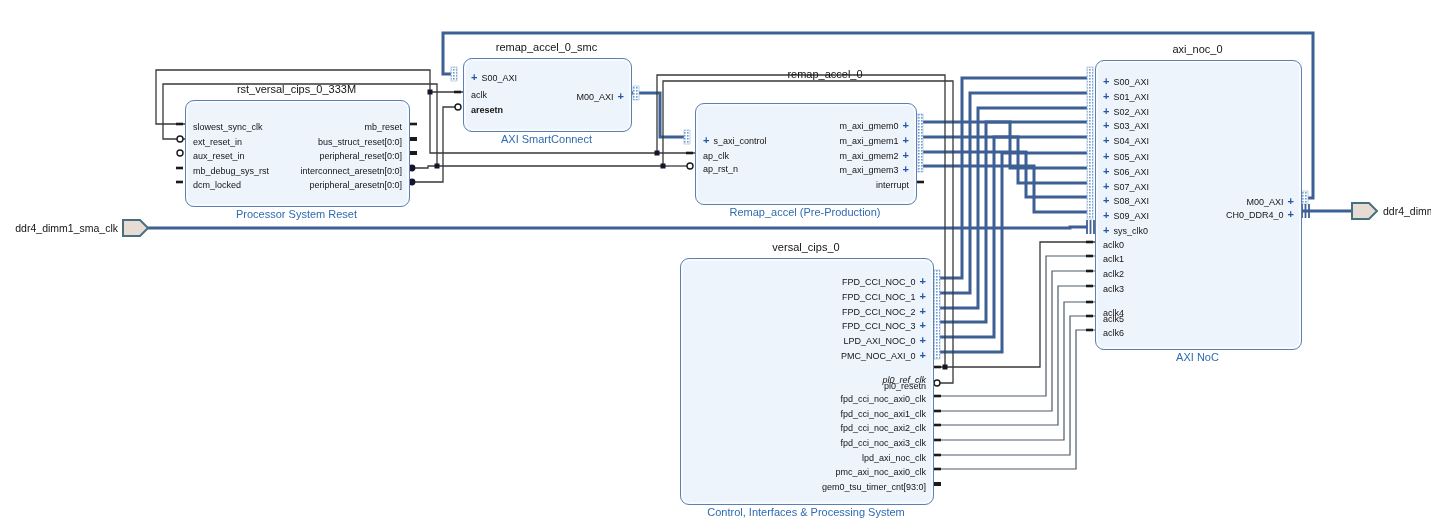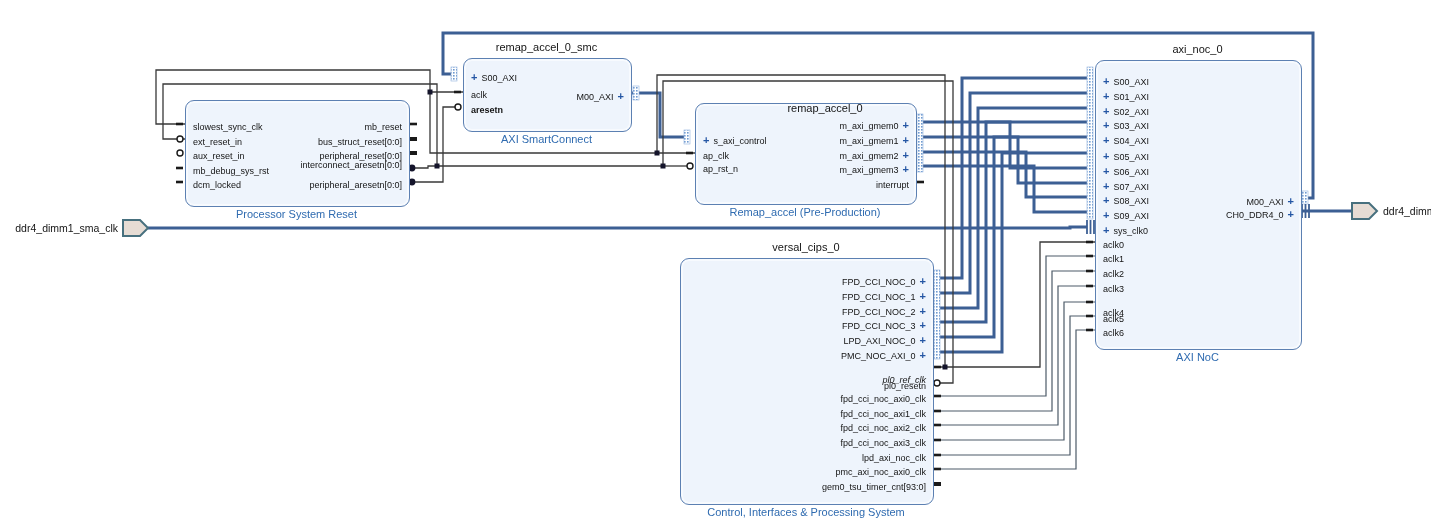--- a/index.html
+++ b/index.html
@@ -222,43 +222,44 @@
 
 <div class="block" style="left: 185px; top: 100px; width: 223px; height: 105px;">
       <div class="port left" style="top: 18px;"><span>slowest_sync_clk</span></div>
       <div class="port left" style="top: 33px;"><span>ext_reset_in</span></div>
       <div class="port left" style="top: 47px;"><span>aux_reset_in</span></div>
       <div class="port left" style="top: 62px;"><span>mb_debug_sys_rst</span></div>
       <div class="port left" style="top: 76px;"><span>dcm_locked</span></div>
       <div class="port right" style="top: 18px;"><span>mb_reset</span></div>
       <div class="port right" style="top: 33px;"><span>bus_struct_reset[0:0]</span></div>
       <div class="port right" style="top: 47px;"><span>peripheral_reset[0:0]</span></div>
-      <div class="port right" style="top: 56px;"><span>interconnect_aresetn[0:0]</span></div>
+      <div class="port right" style="top: 62px;"><span>interconnect_aresetn[0:0]</span></div>
       <div class="port right" style="top: 76px;"><span>peripheral_aresetn[0:0]</span></div>
     </div>
+    <div class="blk-title" style="left: 125px; top: 83px; width: 343px;">rst_versal_cips_0_333M</div>
     <div class="blk-sub" style="left: 115px; top: 208px; width: 363px;">Processor System Reset</div>
     <div class="block" style="left: 463px; top: 58px; width: 167px; height: 72px;">
       <div class="port left" style="top: 10px;"><span class="plus">+</span><span>S00_AXI</span></div>
       <div class="port left" style="top: 28px;"><span>aclk</span></div>
       <div class="port left" style="top: 43px; font-weight: bold;"><span>aresetn</span></div>
       <div class="port right" style="top: 29px;"><span>M00_AXI</span><span class="plus">+</span></div>
     </div>
     <div class="blk-title" style="left: 403px; top: 41px; width: 287px;">remap_accel_0_smc</div>
     <div class="blk-sub" style="left: 393px; top: 133px; width: 307px;">AXI SmartConnect</div>
     <div class="block" style="left: 695px; top: 103px; width: 220px; height: 100px;">
       <div class="port left" style="top: 28px;"><span class="plus">+</span><span>s_axi_control</span></div>
       <div class="port left" style="top: 44px;"><span>ap_clk</span></div>
       <div class="port left" style="top: 57px;"><span>ap_rst_n</span></div>
       <div class="port right" style="top: 13px;"><span>m_axi_gmem0</span><span class="plus">+</span></div>
       <div class="port right" style="top: 28px;"><span>m_axi_gmem1</span><span class="plus">+</span></div>
       <div class="port right" style="top: 43px;"><span>m_axi_gmem2</span><span class="plus">+</span></div>
       <div class="port right" style="top: 57px;"><span>m_axi_gmem3</span><span class="plus">+</span></div>
       <div class="port right" style="top: 73px;"><span>interrupt</span></div>
     </div>
-    <div class="blk-title" style="left: 635px; top: 102px; width: 340px; padding-left: 20px;">remap_accel_0</div>
+    <div class="blk-title" style="left: 635px; top: 68px; width: 340px; padding-left: 20px;">remap_accel_0</div>
     <div class="blk-sub" style="left: 625px; top: 206px; width: 360px;">Remap_accel (Pre-Production)</div>
     <div class="block" style="left: 680px; top: 258px; width: 252px; height: 245px;">
       <div class="port right" style="top: 14px; margin-left: 11px;"><span>FPD_CCI_NOC_0</span><span class="plus">+</span></div>
       <div class="port right" style="top: 29px;"><span>FPD_CCI_NOC_1</span><span class="plus">+</span></div>
       <div class="port right" style="top: 44px;"><span>FPD_CCI_NOC_2</span><span class="plus">+</span></div>
       <div class="port right" style="top: 58px;"><span>FPD_CCI_NOC_3</span><span class="plus">+</span></div>
       <div class="port right" style="top: 73px;"><span>LPD_AXI_NOC_0</span><span class="plus">+</span></div>
       <div class="port right" style="top: 88px;"><span>PMC_NOC_AXI_0</span><span class="plus">+</span></div>
       <div class="port right" style="top: 113px; font-style: italic;"><span>pl0_ref_clk</span></div>
       <div class="port right" style="top: 119px;"><span>pl0_resetn</span></div>

